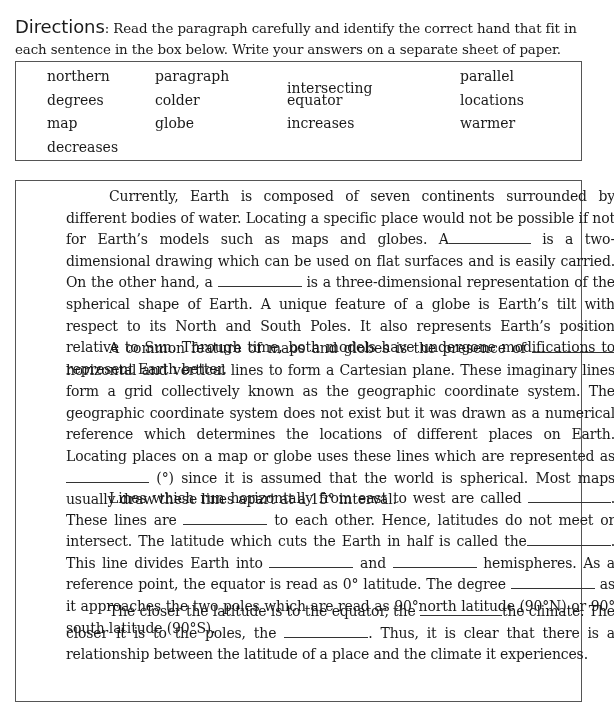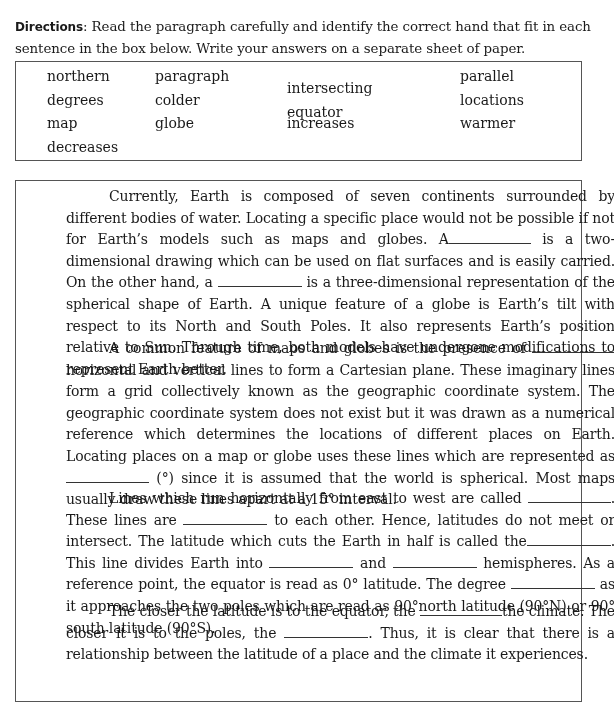--- a/index.html
+++ b/index.html
@@ -1,20 +1,20 @@
 <!DOCTYPE html>
 <html><head>
   <meta charset="utf-8">
   <style>
     html, body { margin: 0; padding: 0; background: #ffffff; }
     body { width: 614px; height: 706px; position: relative; overflow: hidden;
            font-family: "DejaVu Serif", "Liberation Serif", serif; color: #1a1a1a; }
     .directions { position: absolute; left: 15px; top: 16px; width: 585px;
                   font-size: 13.4px; line-height: 21px; letter-spacing: -0.1px; }
-    .directions b { font-family: "DejaVu Sans", "Liberation Sans", sans-serif; font-weight: bold; font-size: 12px; }
+    .directions b { font-family: "DejaVu Sans", "Liberation Sans", sans-serif; font-weight: normal; font-size: 18px; }
     .word-box { position: absolute; left: 15px; top: 61px; width: 565px; height: 98px;
                 border: 1.5px solid #555; }
     .word { position: absolute; font-size: 14px; line-height: 16px; }
     .passage-box { position: absolute; left: 15px; top: 180px; width: 565px; height: 520px;
                    border: 1.5px solid #555; }
     .para { position: absolute; left: 9px; width: 549px; font-size: 14px; line-height: 21.6px;
             text-align: justify; letter-spacing: -0.15px; margin-left: 41px; }
     .para .indent { display: inline-block; width: 43px; }
     .blank { display: inline-block; border-bottom: 1px solid #333; height: 12px; vertical-align: baseline; }
   </style>
@@ -26,21 +26,21 @@
 </div>
 
 <div class="word-box">
   <span class="word" style="left:31px;top:6px">northern</span>
   <span class="word" style="left:139px;top:6px">paragraph</span>
   <span class="word" style="left:271px;top:18px">intersecting</span>
   <span class="word" style="left:444px;top:6px">parallel</span>
 
   <span class="word" style="left:31px;top:30px">degrees</span>
   <span class="word" style="left:139px;top:30px">colder</span>
-  <span class="word" style="left:271px;top:42px">equator</span>
+  <span class="word" style="left:271px;top:30px">equator</span>
   <span class="word" style="left:444px;top:30px">locations</span>
 
   <span class="word" style="left:31px;top:53px">map</span>
   <span class="word" style="left:139px;top:53px">globe</span>
   <span class="word" style="left:271px;top:53px">increases</span>
   <span class="word" style="left:444px;top:53px">warmer</span>
 
   <span class="word" style="left:31px;top:77px">decreases</span>
 </div>
 

